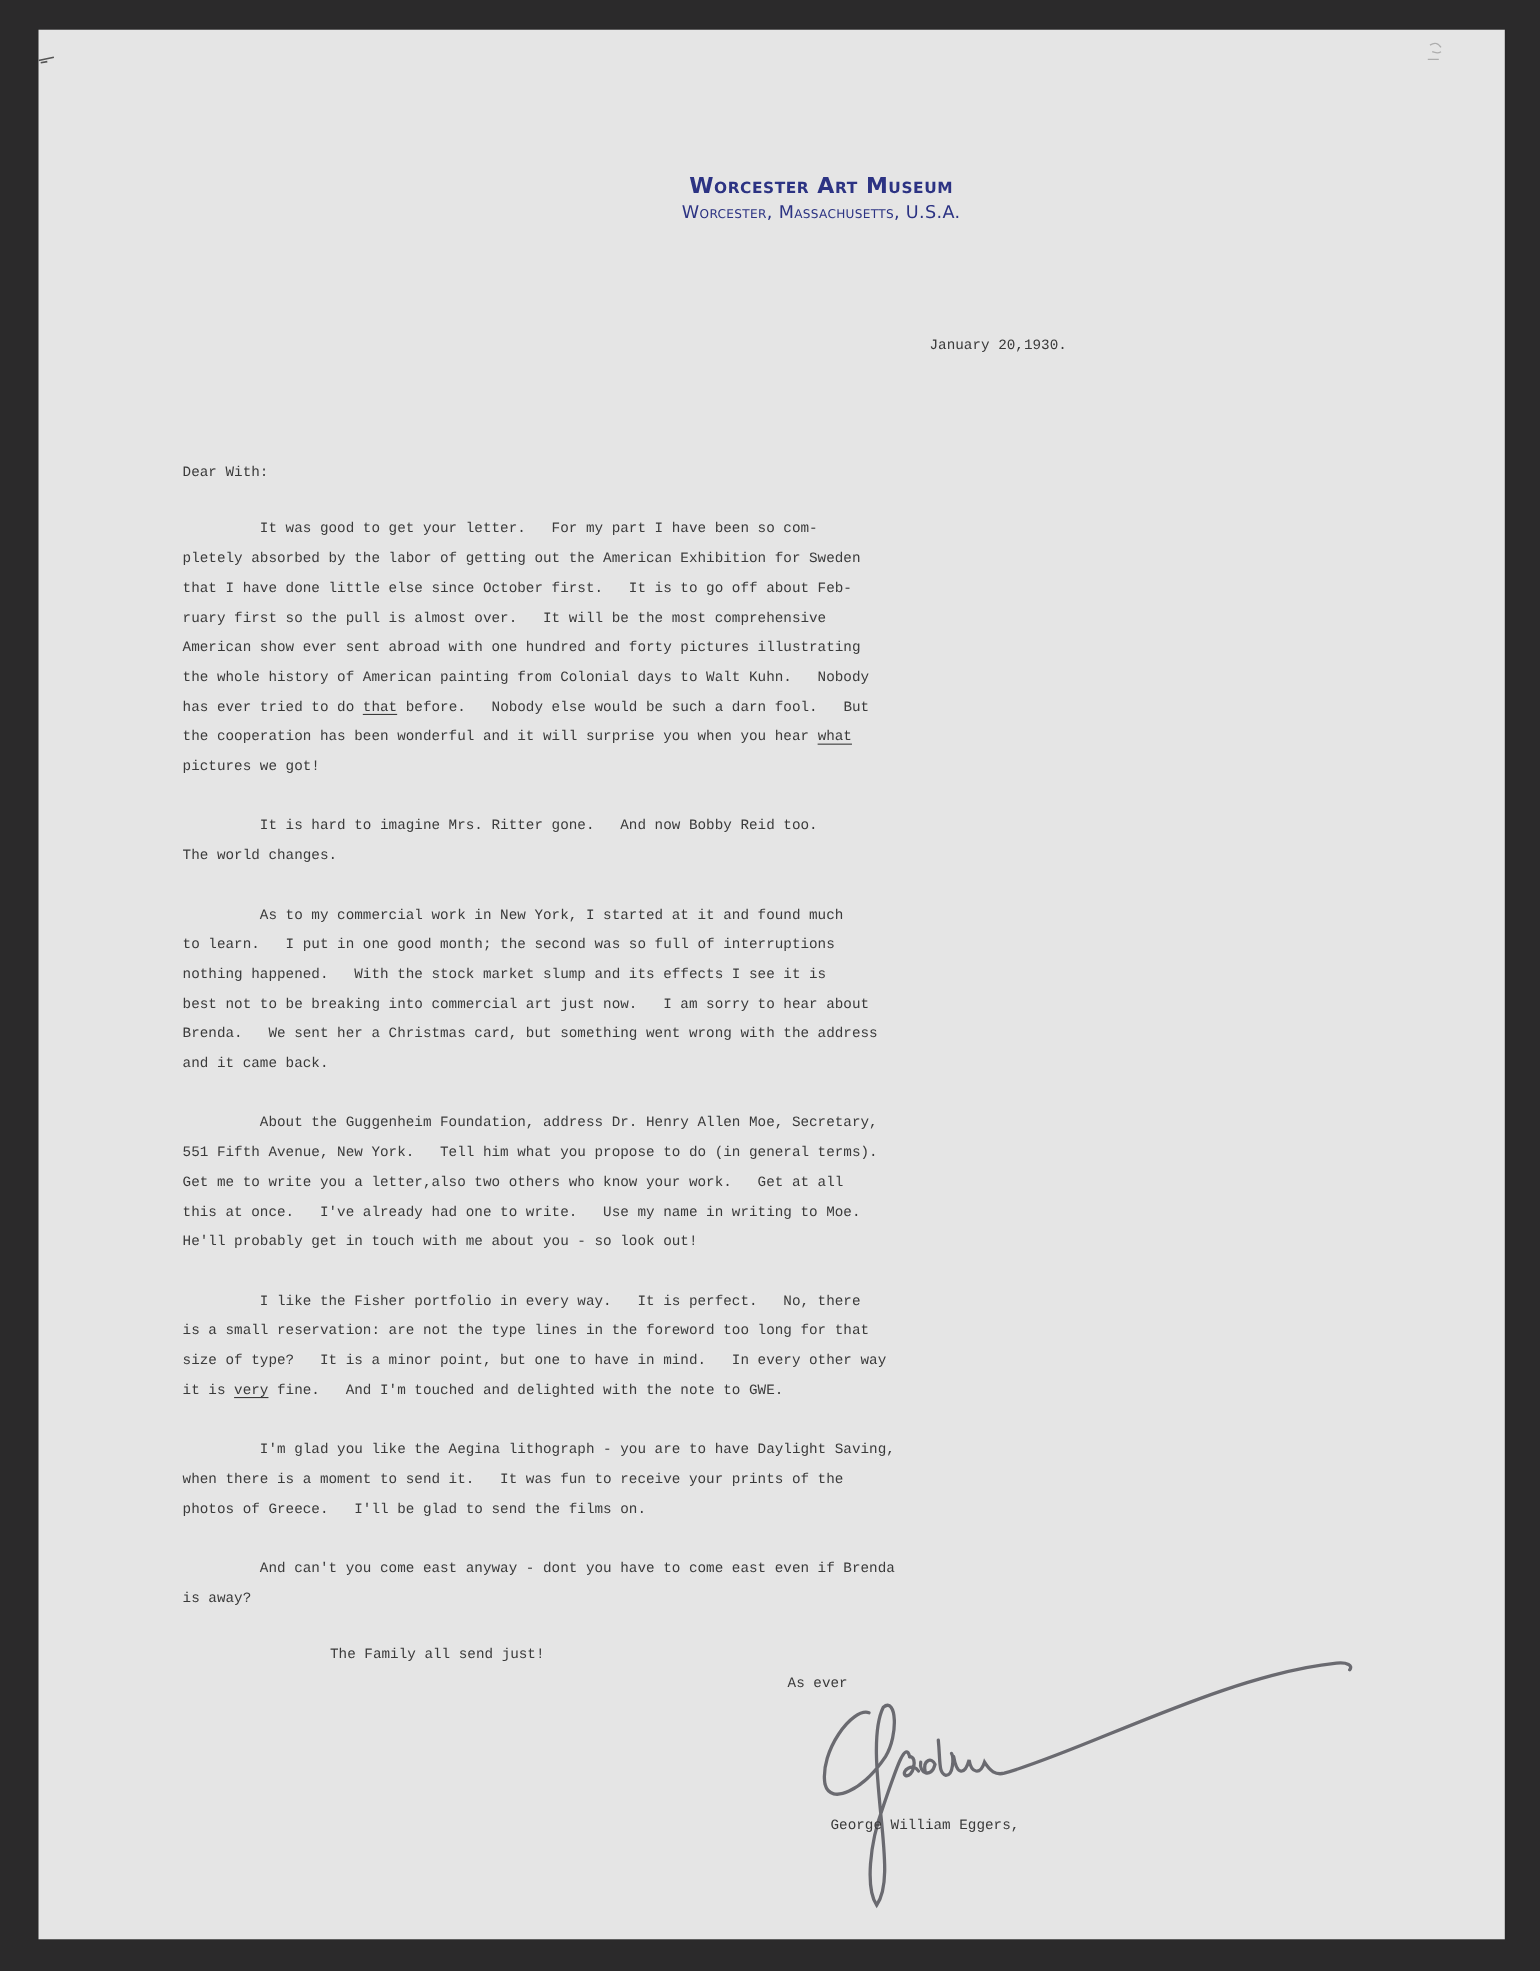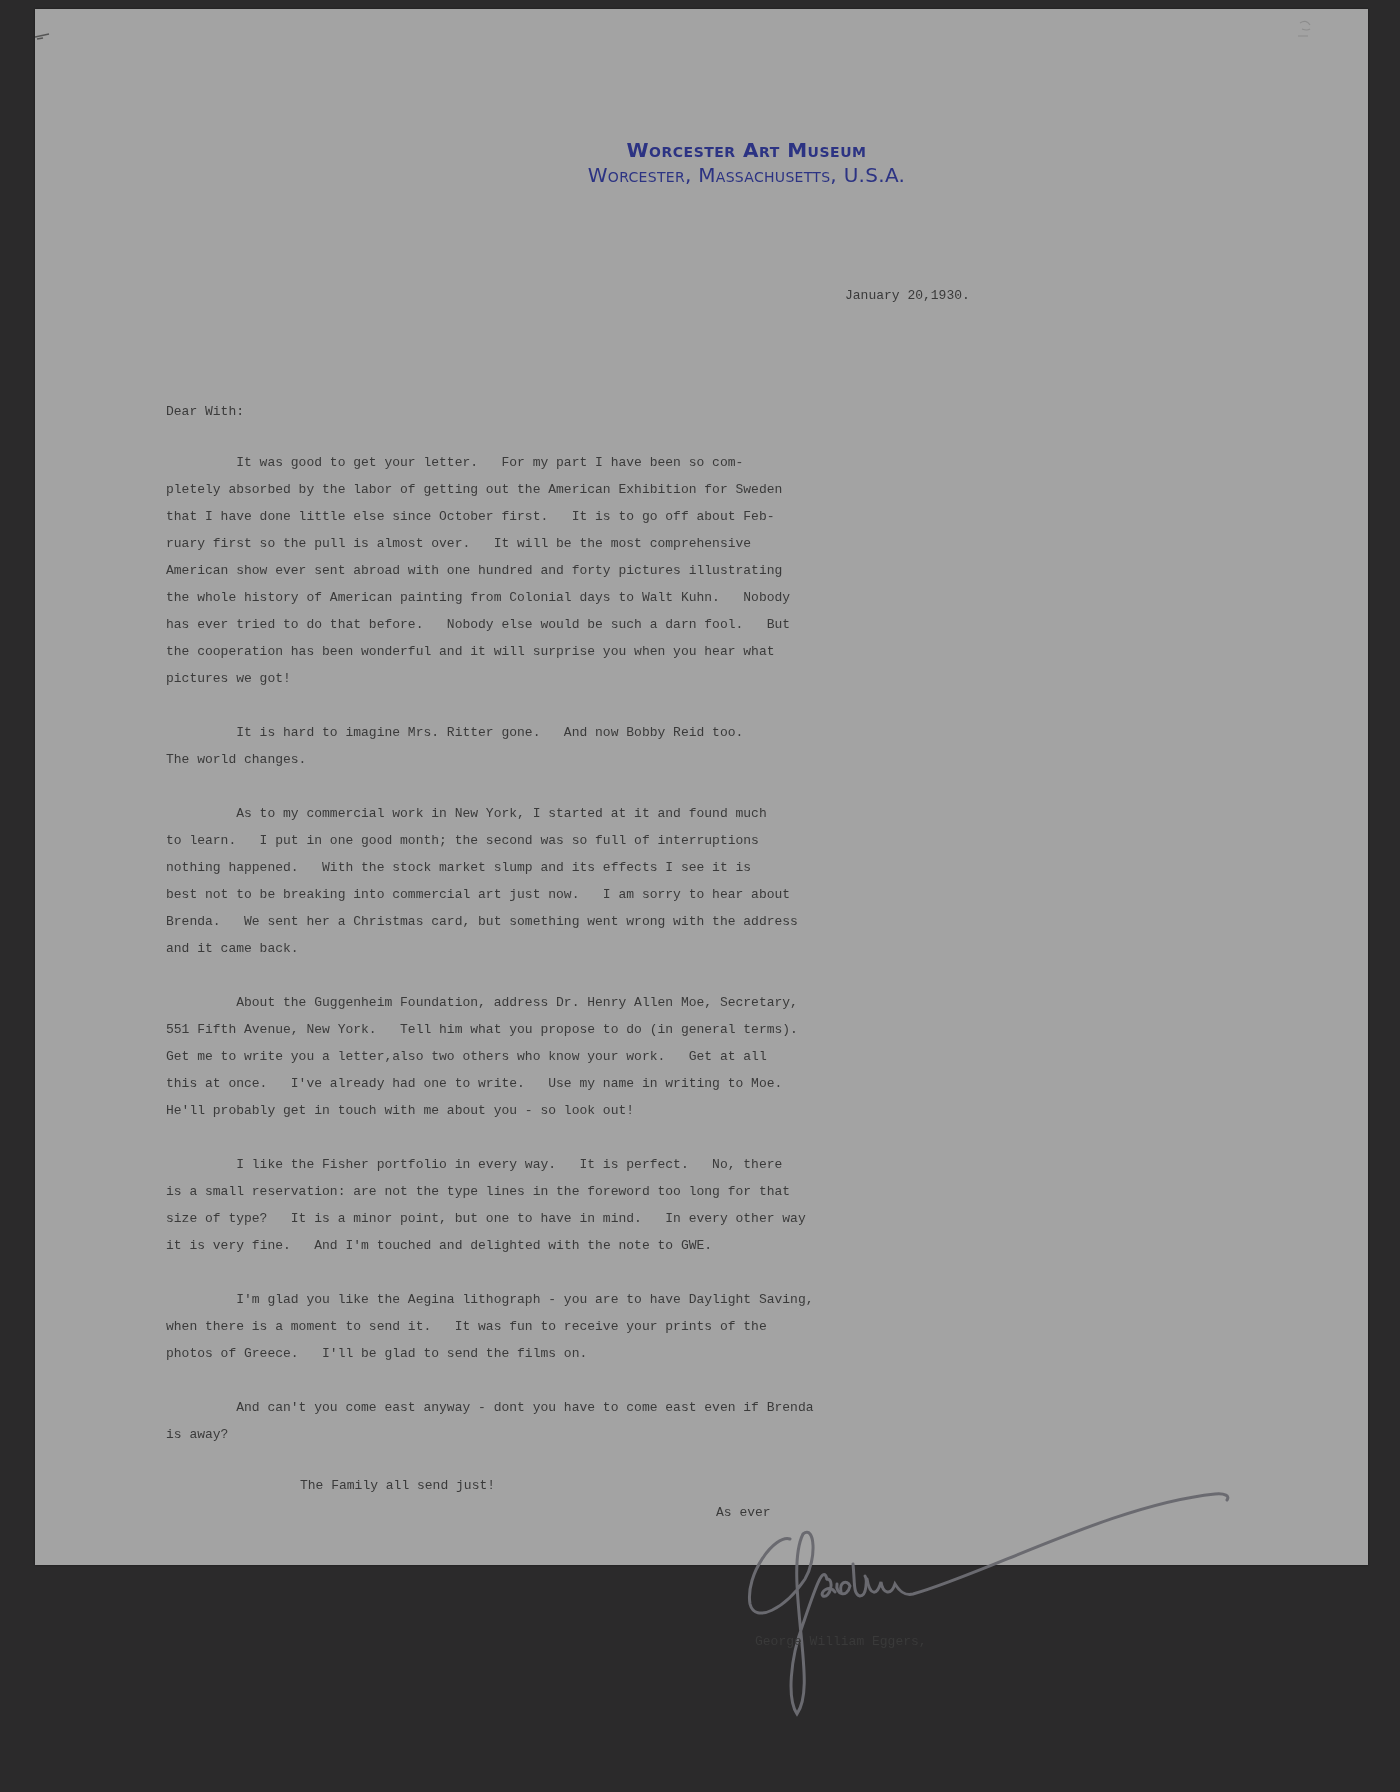--- a/index.html
+++ b/index.html
@@ -5,55 +5,55 @@
   html, body { margin: 0; padding: 0; }
   body {
     width: 1400px; height: 1792px;
     background: #2b2a2b;
     position: relative;
     overflow: hidden;
     font-family: "Liberation Mono", "DejaVu Sans Mono", monospace;
   }
   .paper {
     position: absolute;
-    left: 35px; top: 9px;
-    width: 1333px; height: 1556px;
-    background: #a3a3a3;
+    left: 35px; top: 27px;
+    width: 1333px; height: 1736px;
+    background: #e5e5e5;
     box-shadow: 0 0 2px rgba(0,0,0,0.4);
   }
   .letterhead {
     position: absolute;
     left: 0; right: 0; top: 128px;
     text-align: center;
     color: #2c3383;
     font-family: "DejaVu Sans", "Liberation Sans", sans-serif;
   }
   .lh-name {
     font-size: 20px; font-variant: small-caps; letter-spacing: 0.5px;
     font-weight: bold; line-height: 26px;
     margin-left: 90px;
   }
   .lh-place {
-    font-size: 20px; font-variant: small-caps; letter-spacing: 0.3px;
+    font-size: 16px; font-variant: small-caps; letter-spacing: 0.3px;
     line-height: 24px;
     margin-left: 90px;
   }
   .typed {
     position: absolute;
     color: #3a3a3a;
     font-size: 13px;
     line-height: 27px;
     white-space: pre;
   }
   .date { left: 810px; top: 273px; }
   .salutation { left: 131px; top: 389px; }
   .body-text { left: 131px; top: 440px; }
   .para { margin-bottom: 27px; }
   .line { display: block; height: 27px; }
-  .u { text-underline-offset: 3px; }
+  .u { text-decoration: underline; text-underline-offset: 3px; }
   .closing-family { left: 265px; top: 1463px; }
   .closing { left: 681px; top: 1490px; text-align: center; }
   .signer { left: 720px; top: 1619px; }
   .signature {
     position: absolute; left: 700px; top: 1475px;
     width: 560px; height: 240px;
   }
   .mark-tl { position: absolute; left: 0; top: 22px; width: 20px; height: 12px; }
   .mark-tr { position: absolute; left: 1245px; top: 0; width: 40px; height: 40px; opacity: .5; }
 </style>

